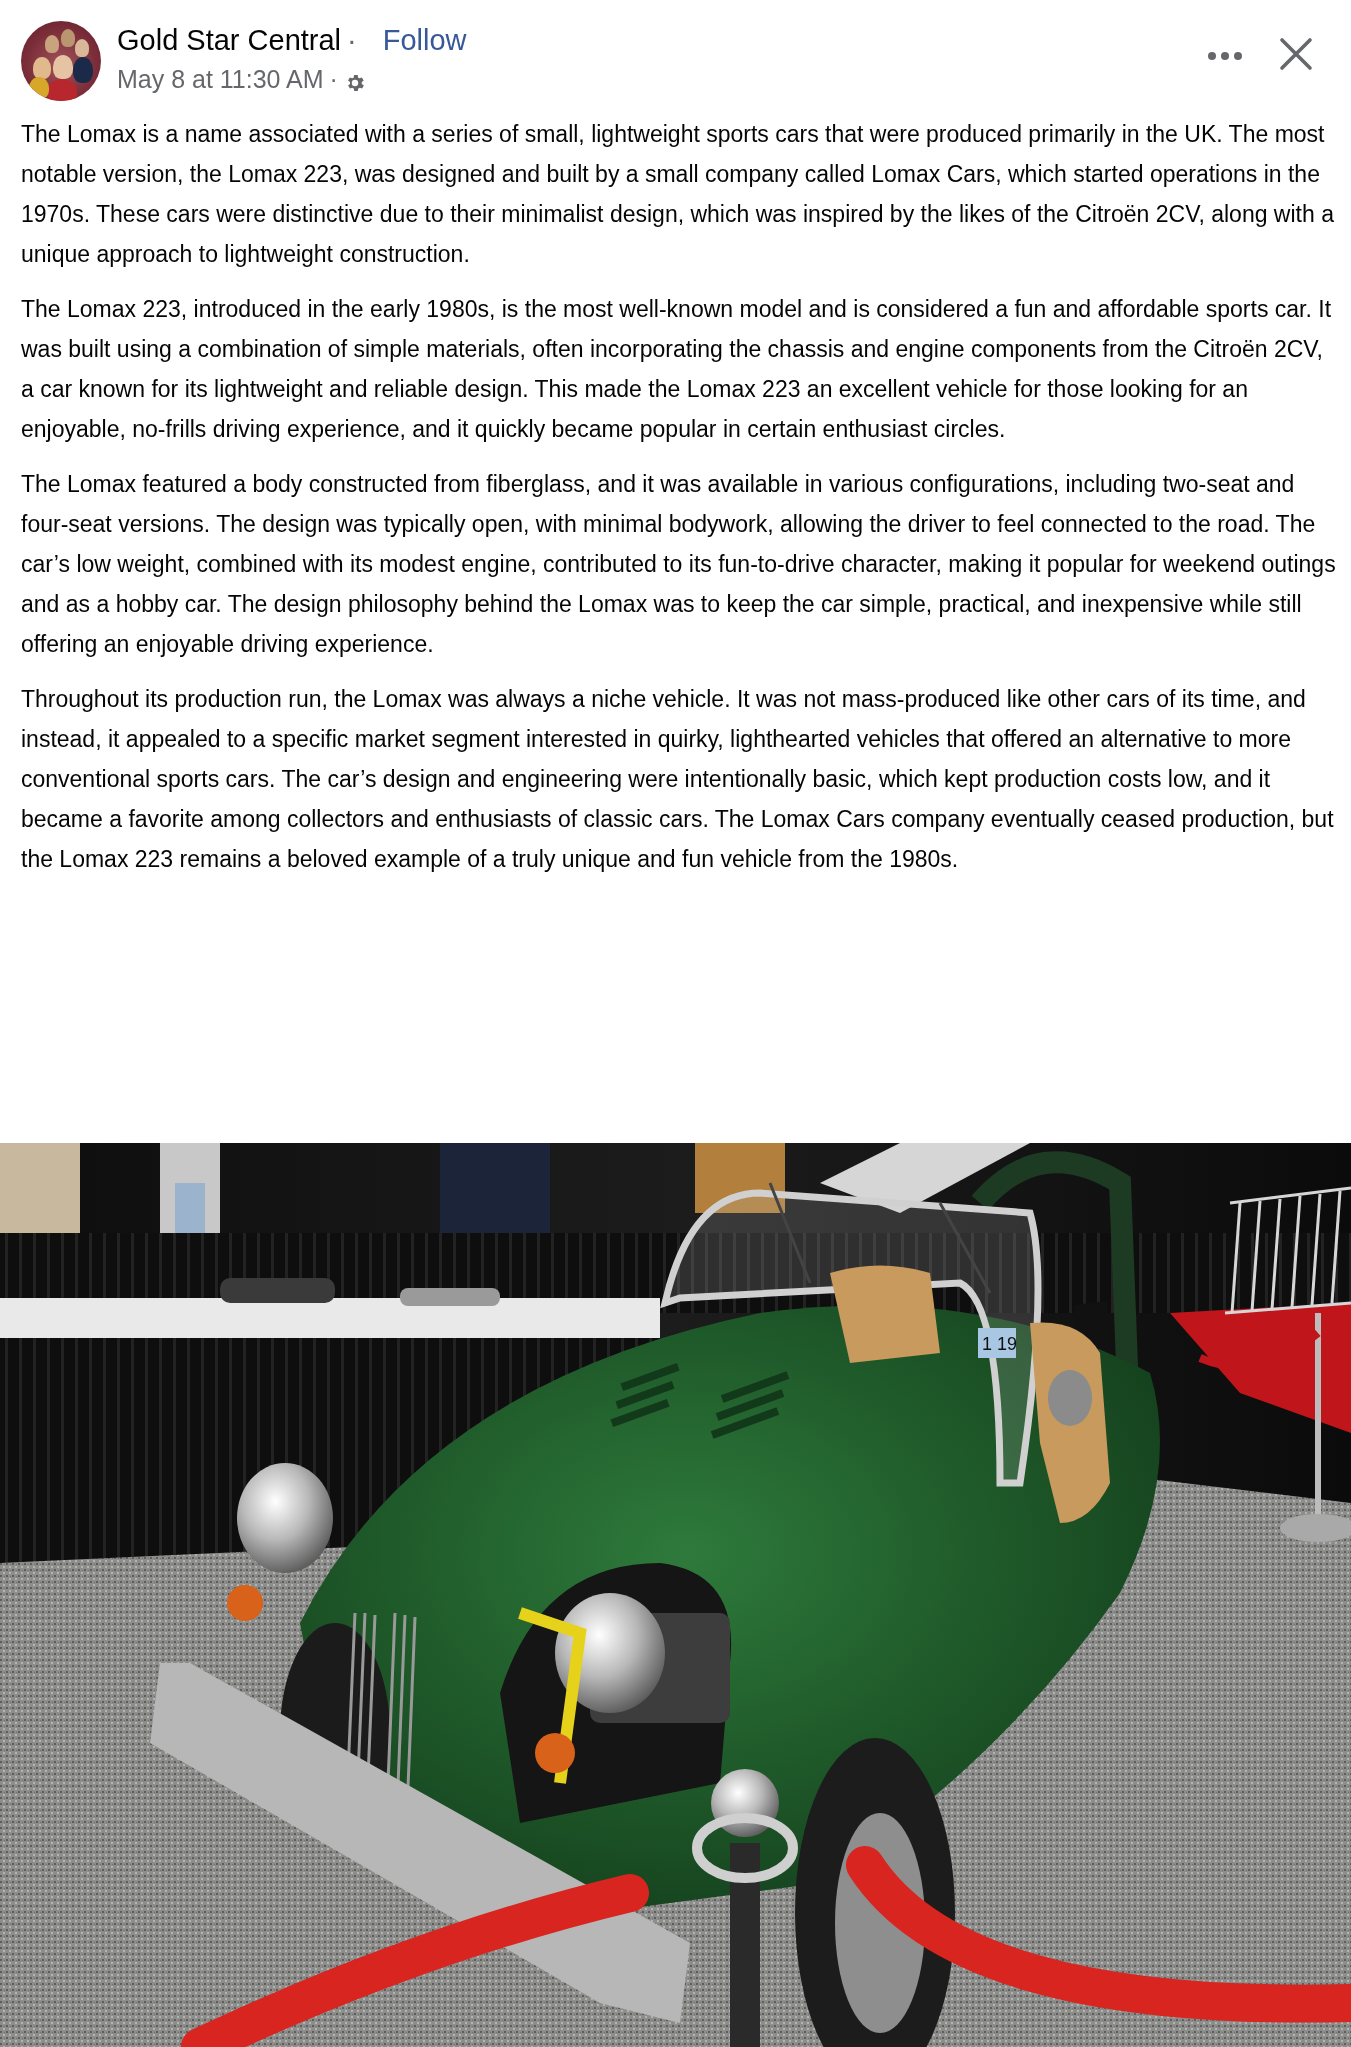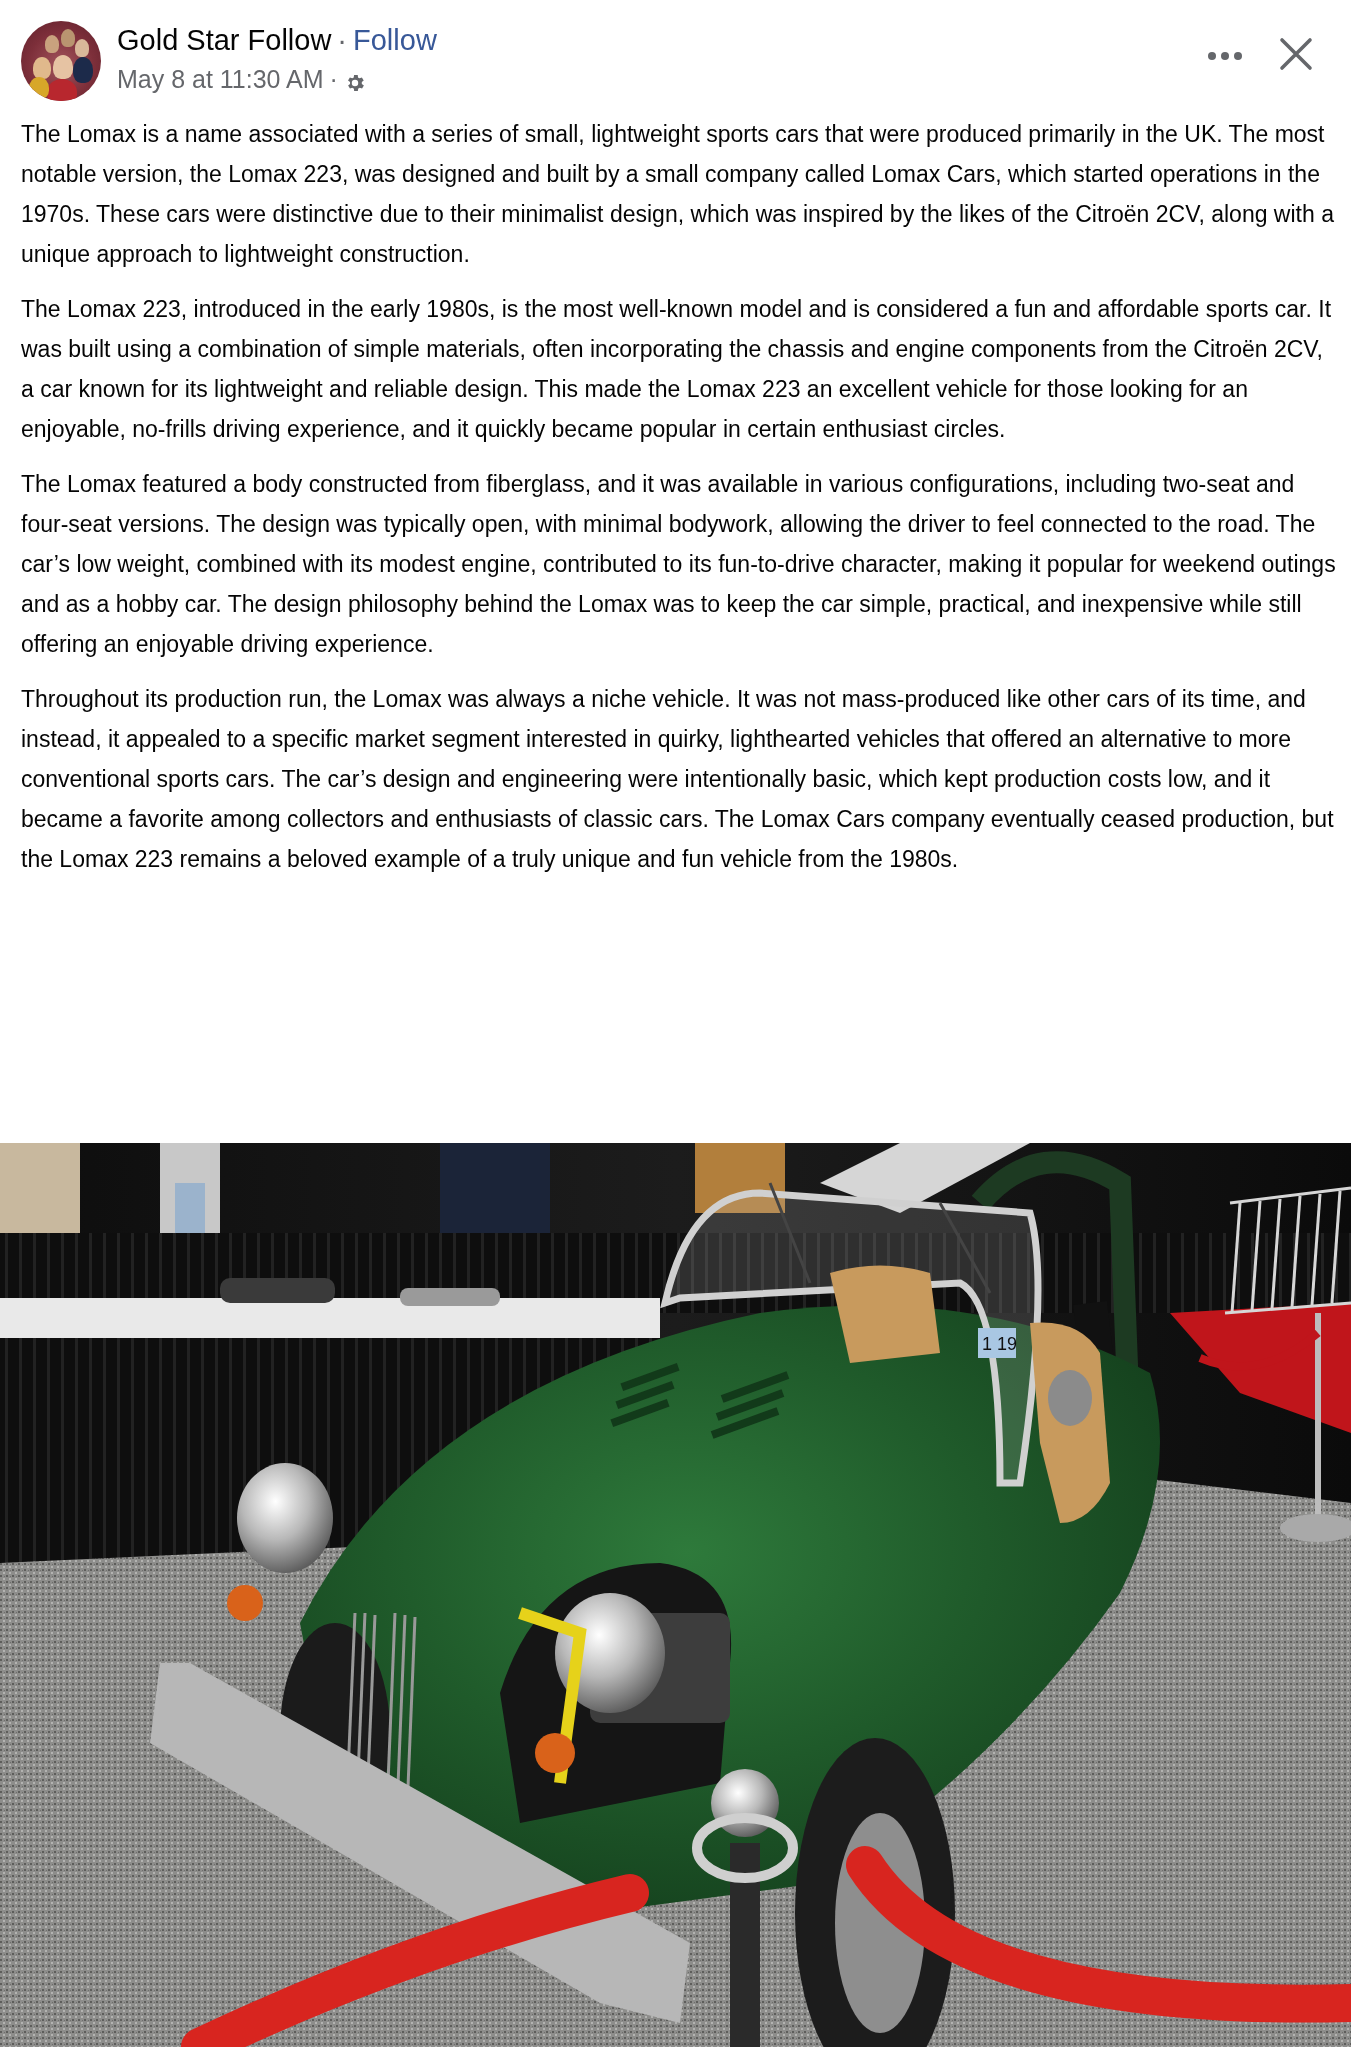--- a/index.html
+++ b/index.html
@@ -5,21 +5,21 @@
   html, body { margin: 0; padding: 0; background: #ffffff; }
   body { width: 1351px; height: 2047px; overflow: hidden; position: relative;
          font-family: "Liberation Sans", "DejaVu Sans", sans-serif; color: #050505; }
   .header { position: absolute; left: 0; top: 0; width: 1351px; height: 120px; }
   .avatar { position: absolute; left: 21px; top: 21px; width: 80px; height: 80px; border-radius: 50%;
             background: radial-gradient(circle at 50% 55%, #a2545c 0%, #7d2f3a 55%, #5e1f2a 100%); overflow: hidden; }
   .avatar .fig { position: absolute; border-radius: 50% 50% 40% 40%; }
   .name-line { position: absolute; left: 117px; top: 20px; font-size: 29px; line-height: 40px; white-space: nowrap; }
   .name { color: #050505; font-weight: 500; }
   .sep { color: #65676b; margin: 0 6px; }
-  .follow { color: #385898; font-weight: 500; cursor: pointer; }
+  .follow { color: #385898; font-weight: 500; cursor: pointer; margin-left: 20px; }
   .meta-line { position: absolute; left: 117px; top: 62px; font-size: 25px; line-height: 34px; color: #65676b; white-space: nowrap; display: flex; align-items: center; }
   .meta-line .dot { margin: 0 6px; }
   .gear { display: inline-block; width: 22px; height: 22px; }
   .more-btn { position: absolute; left: 1200px; top: 36px; width: 50px; height: 40px; display: flex; align-items: center; justify-content: center; gap: 5px; cursor: pointer; }
   .more-btn span { width: 8px; height: 8px; border-radius: 50%; background: #65676b; display: block; }
   .close-btn { position: absolute; left: 1272px; top: 30px; width: 48px; height: 48px; cursor: pointer; }
   .post-body { position: absolute; left: 21px; top: 114px; width: 1320px; font-size: 23px; line-height: 40px; color: #050505; }
   .post-body p { margin: 0 0 15px 0; }
   .photo { position: absolute; left: 0; top: 1143px; width: 1351px; height: 904px; overflow: hidden; background: #1a1a1a; }
 </style>
@@ -32,21 +32,21 @@
     <div class="fig" style="left:40px;top:8px;width:14px;height:18px;background:#b99570;"></div>
     <div class="fig" style="left:54px;top:18px;width:14px;height:18px;background:#d9b89a;"></div>
     <div class="fig" style="left:12px;top:36px;width:18px;height:22px;background:#e0b98c;"></div>
     <div class="fig" style="left:32px;top:34px;width:20px;height:24px;background:#e6c3a3;"></div>
     <div class="fig" style="left:52px;top:36px;width:20px;height:26px;background:#1c2a4a;"></div>
     <div class="fig" style="left:26px;top:58px;width:30px;height:26px;background:#b8272e;"></div>
     <div class="fig" style="left:8px;top:56px;width:20px;height:22px;background:#d7a729;"></div>
   </div>
 
   <div class="name-line">
-    <span class="name">Gold Star Follow</span><span class="sep">·</span><span class="follow">Follow</span>
+    <span class="name">Gold Star Central</span><span class="sep">·</span><span class="follow">Follow</span>
   </div>
 
   <div class="meta-line">
     <span>May 8 at 11:30 AM</span>
     <span class="dot">·</span>
     <span class="gear">
       <svg viewBox="0 0 24 24" width="22" height="22">
         <path fill="#65676b" d="M19.4 13a7.7 7.7 0 0 0 0-2l2.1-1.6-2-3.5-2.5 1a7.5 7.5 0 0 0-1.7-1L15 3.2h-4l-.4 2.7a7.5 7.5 0 0 0-1.7 1l-2.5-1-2 3.5L6.6 11a7.7 7.7 0 0 0 0 2l-2.1 1.6 2 3.5 2.5-1a7.5 7.5 0 0 0 1.7 1l.4 2.7h4l.4-2.7a7.5 7.5 0 0 0 1.7-1l2.5 1 2-3.5zM12 15.5A3.5 3.5 0 1 1 12 8.5a3.5 3.5 0 0 1 0 7z"></path>
       </svg>
     </span>

